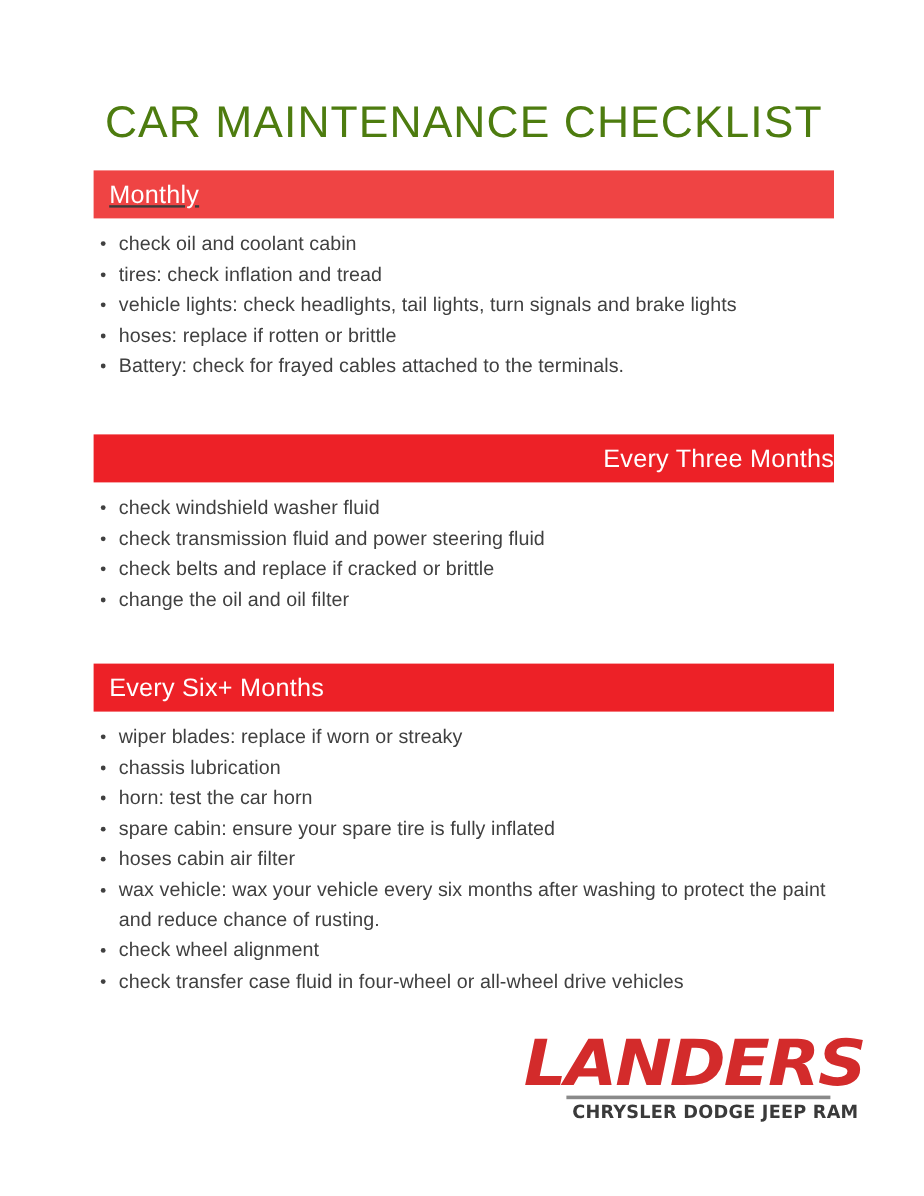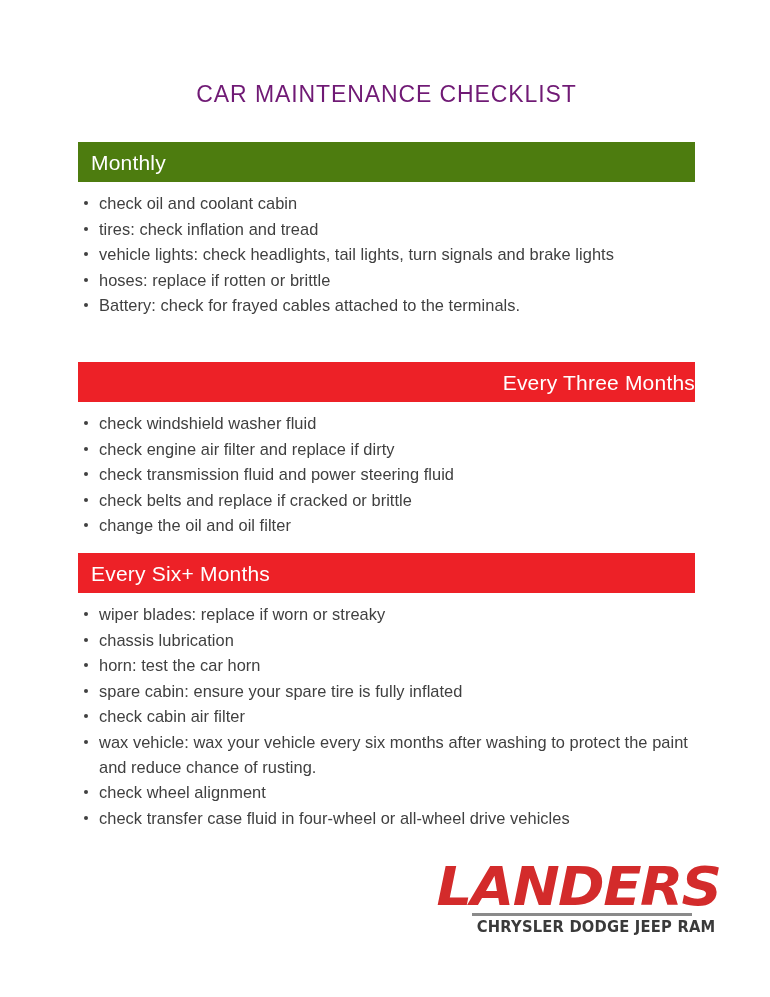--- a/index.html
+++ b/index.html
@@ -23,24 +23,24 @@
     box-sizing: border-box;
   }
 
   
   .doc-title {
     position: absolute;
     left: 78px;
     top: 82px;
     width: 617px;
     text-align: center;
-    font-size: 23px;
+    font-size: 37px;
     letter-spacing: 0.9px;
     font-weight: 400;
-    color: #701a75;
+    color: #4d7c0f;
     line-height: 1.1;
     white-space: nowrap;
   }
 
   
   .section {
     position: absolute;
     left: 78px;
     width: 617px;
   }
@@ -126,55 +126,54 @@
   }
 </style>
 </head>
 <body>
 
 <div class="page">
 
   <div class="doc-title">CAR MAINTENANCE CHECKLIST</div>
 
   <div class="section" id="section-0" style="top: 142px;">
-    <div class="section-bar" style="background: #4d7c0f;">
+    <div class="section-bar" style="background: #ef4444; text-decoration: underline;">
       <span class="section-bar-label">Monthly</span>
     </div>
     <ul class="items">
         <li>check oil and coolant cabin</li>
         <li>tires: check inflation and tread</li>
         <li>vehicle lights: check headlights, tail lights, turn signals and brake lights</li>
         <li>hoses: replace if rotten or brittle</li>
         <li>Battery: check for frayed cables attached to the terminals.</li>
       </ul>
   </div>
 
   <div class="section" id="section-1" style="top: 362px;">
     <div class="section-bar" style="background: rgb(237, 33, 39); justify-content: flex-end;">
       <span class="section-bar-label">Every Three Months</span>
     </div>
     <ul class="items">
         <li>check windshield washer fluid</li>
-        <li>check engine air filter and replace if dirty</li>
         <li>check transmission fluid and power steering fluid</li>
         <li>check belts and replace if cracked or brittle</li>
         <li>change the oil and oil filter</li>
       </ul>
   </div>
 
   <div class="section" id="section-2" style="top: 553px;">
     <div class="section-bar" style="background: rgb(237, 33, 39);">
       <span class="section-bar-label">Every Six+ Months</span>
     </div>
     <ul class="items">
         <li>wiper blades: replace if worn or streaky</li>
         <li>chassis lubrication</li>
         <li>horn: test the car horn</li>
         <li>spare cabin: ensure your spare tire is fully inflated</li>
-        <li>check cabin air filter</li>
+        <li>hoses cabin air filter</li>
         <li>wax vehicle: wax your vehicle every six months after washing to protect the paint and reduce chance of rusting.</li>
         <li>check wheel alignment</li>
         <li>check transfer case fluid in four-wheel or all-wheel drive vehicles</li>
       </ul>
   </div>
 
   <div class="logo">
     <div class="logo-wordmark" style="color: rgb(211, 43, 43);">LANDERS</div>
     <div class="logo-rule"></div>
     <div class="logo-tagline" style="color: rgb(58, 58, 58);">CHRYSLER DODGE JEEP RAM</div>

